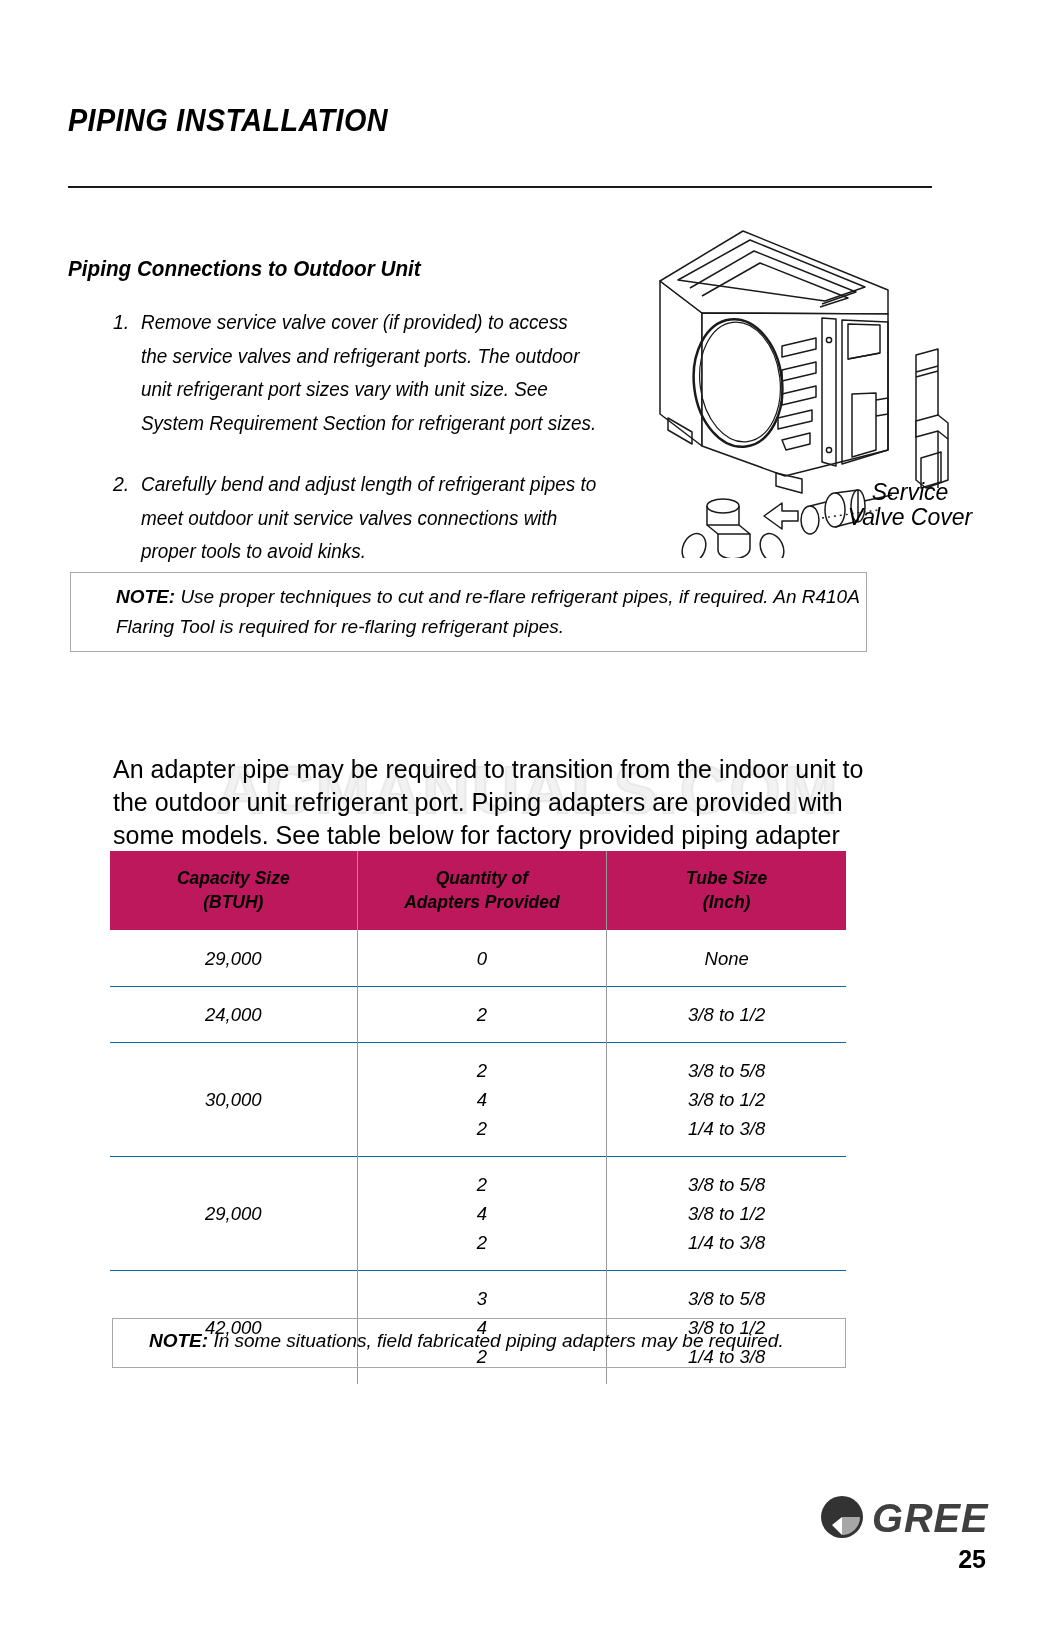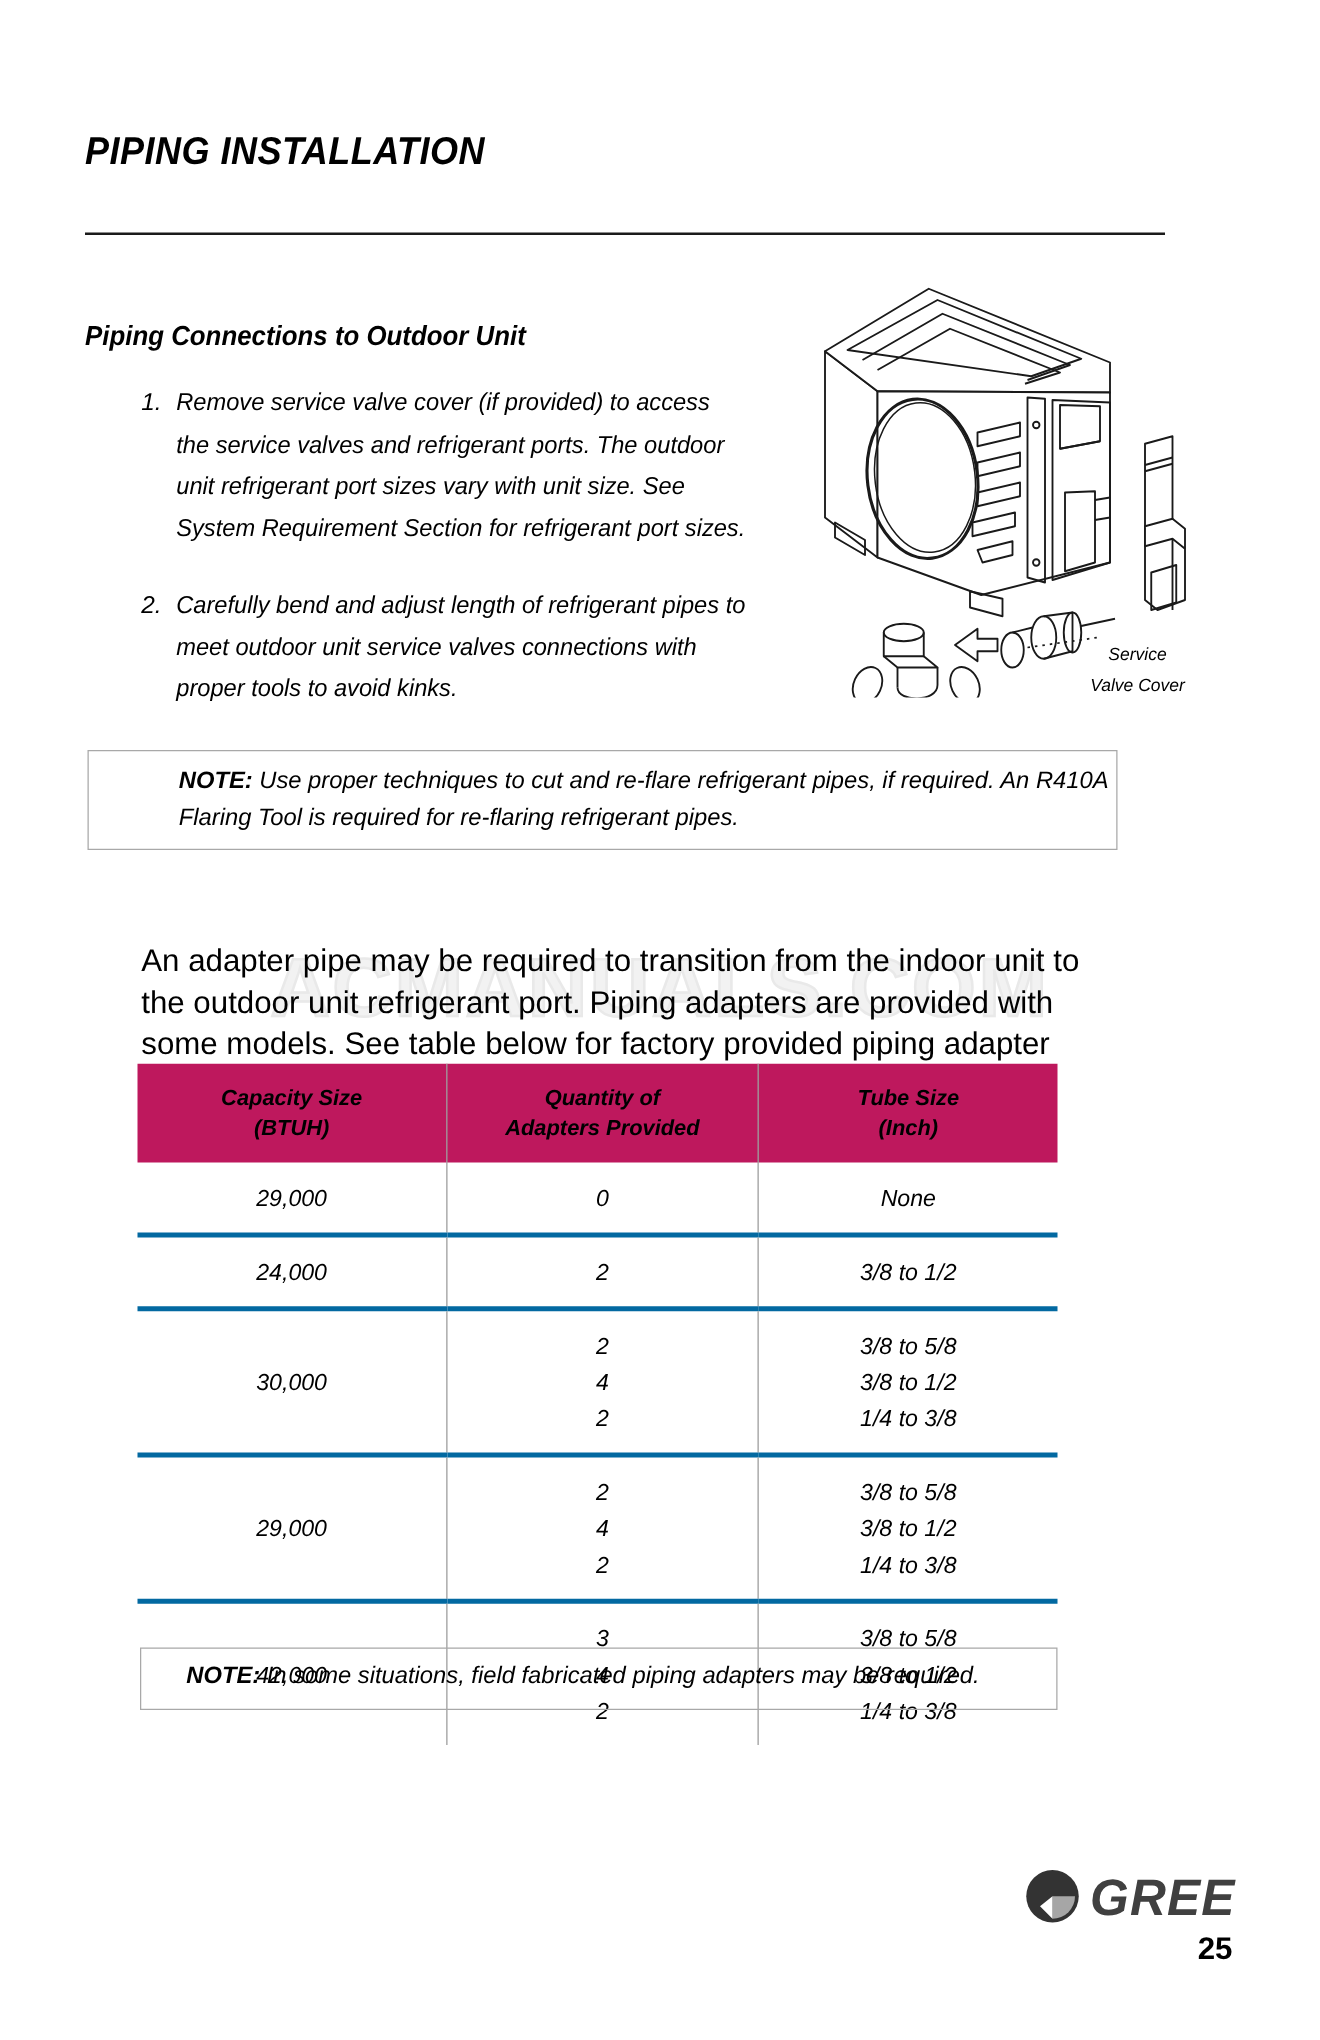--- a/index.html
+++ b/index.html
@@ -115,40 +115,38 @@
     width: 350px;
     height: 340px;
     z-index: 3;
   }
   .svc-label {
     position: absolute;
     left: 845px;
     top: 480px;
     width: 130px;
     text-align: center;
-    font-size: 14px;
+    font-size: 23px;
     font-style: italic;
     line-height: 25px;
     z-index: 3;
-    margin-top: 31px;
   }
 
   
   .note-box {
     position: absolute;
     border: 1px solid #a8a8a8;
     background: transparent;
     z-index: 3;
   }
   #note-top {
     left: 70px;
-    top: 600px;
+    top: 572px;
     width: 795px;
     height: 78px;
-    padding-left: 27px;
   }
   #note-bottom {
     left: 112px;
     top: 1318px;
     width: 732px;
     height: 48px;
   }
   .note-inner {
     padding: 9px 0 0 45px;
     font-size: 19px;
@@ -195,21 +193,21 @@
   }
   .adapter-table th.div-l,
   .adapter-table td.div-l {
     border-left: 1px solid #9a9a9a;
   }
   .adapter-table td {
     font-size: 18.5px;
     font-style: italic;
     text-align: center;
     vertical-align: middle;
-    border-top: 4px solid #0369a1;
+    border-top: 1px solid #0369a1;
     padding: 13px 4px;
     line-height: 29px;
   }
   .adapter-table tr.first-body td { border-top: none; padding-top: 14px; }
   .stack { display: block; }
 
   
   .logo-wrap {
     position: absolute;
     left: 820px;

